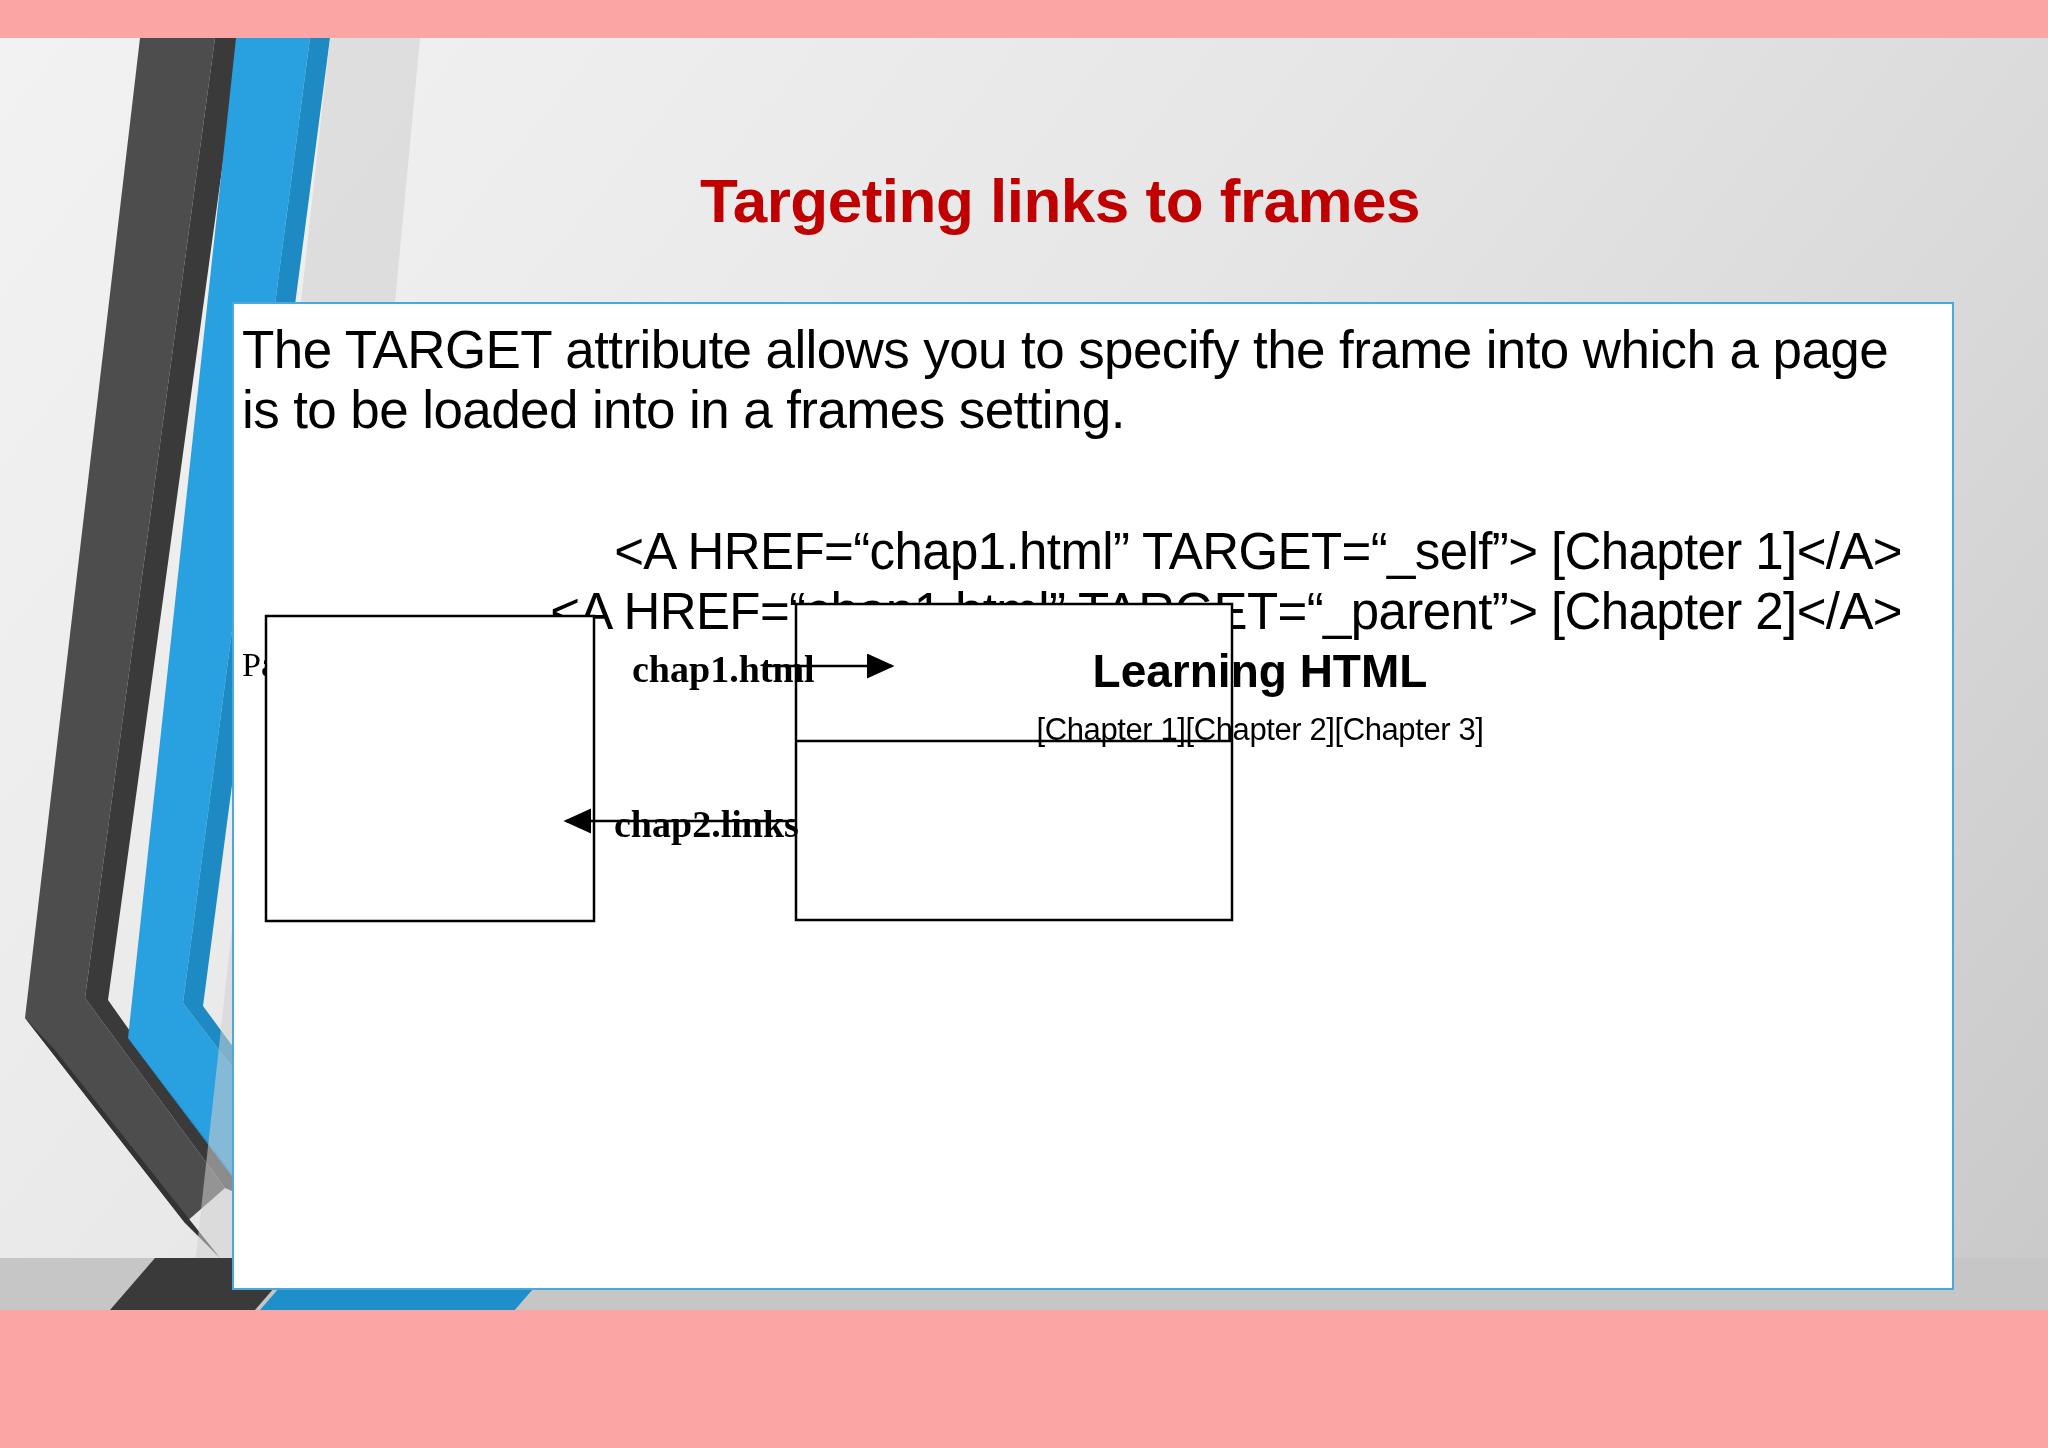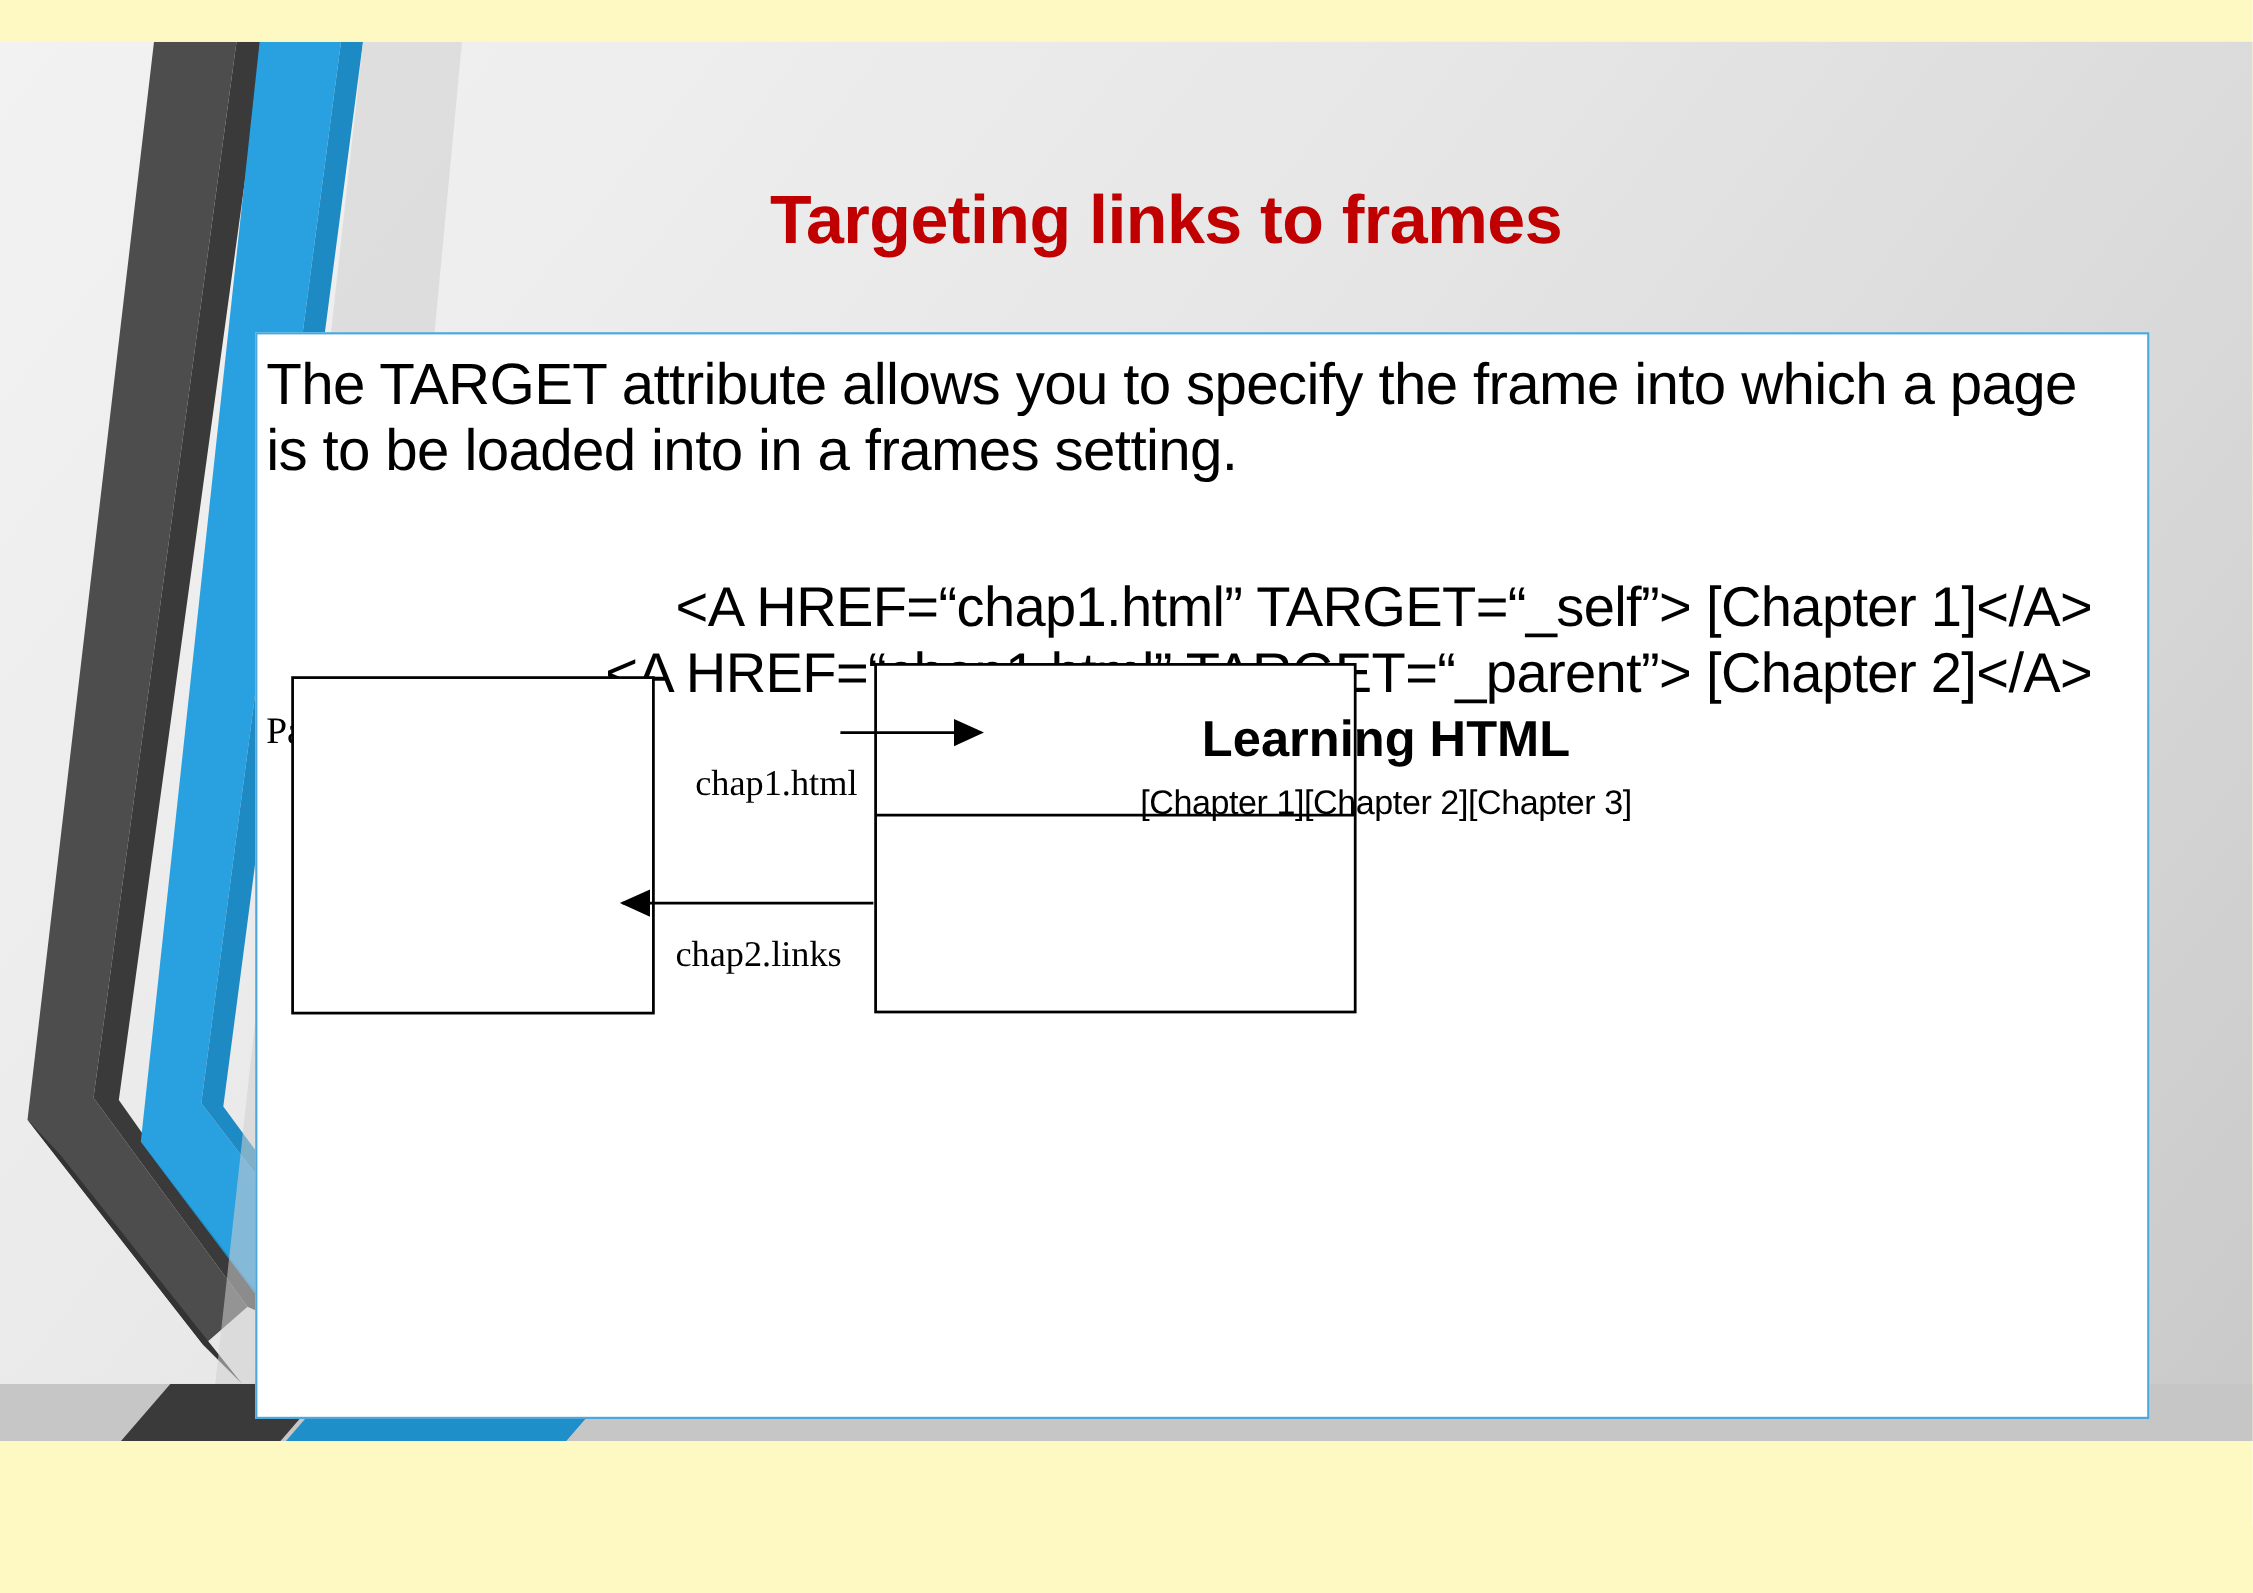--- a/index.html
+++ b/index.html
@@ -5,21 +5,21 @@
   html, body {
     margin: 0;
     padding: 0;
     background: #ffffff;
   }
   #slide {
     position: relative;
     width: 2048px;
     height: 1448px;
     overflow: hidden;
-    background: #fef9c3;
+    background: #fca5a5;
     font-family: "Liberation Sans", sans-serif;
   }
 
   
   .canvas {
     position: absolute;
     left: 0;
     top: 38px;
     width: 2048px;
     height: 1272px;
@@ -142,25 +142,24 @@
     text-align: center;
     font-family: Liberation Sans, sans-serif;
     font-size: 31px;
     color: #000000;
     letter-spacing: -0.4px;
     white-space: nowrap;
   }
   .arrow-label {
     position: absolute;
     font-family: "Liberation Serif", serif;
-    font-weight: normal;
-    font-size: 33px;
-    color: #000000;
-    white-space: nowrap;
-    margin-top: 48px;
+    font-weight: bold;
+    font-size: 38px;
+    color: #000000;
+    white-space: nowrap;
   }
   .lbl-chap1 { left: 398px; top: 53px; }
   .lbl-chap2 { left: 380px; top: 208px; }
 </style>
 </head>
 <body>
 
 <div id="slide">
 
   <div class="canvas"></div>

